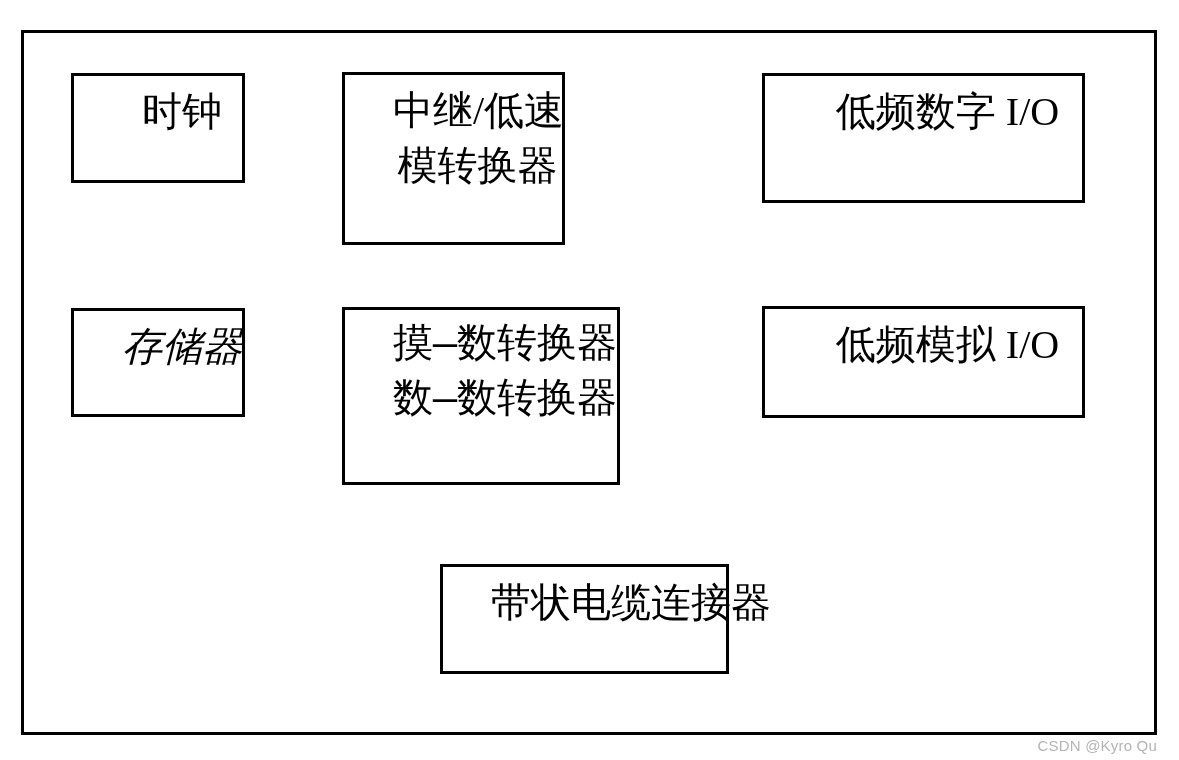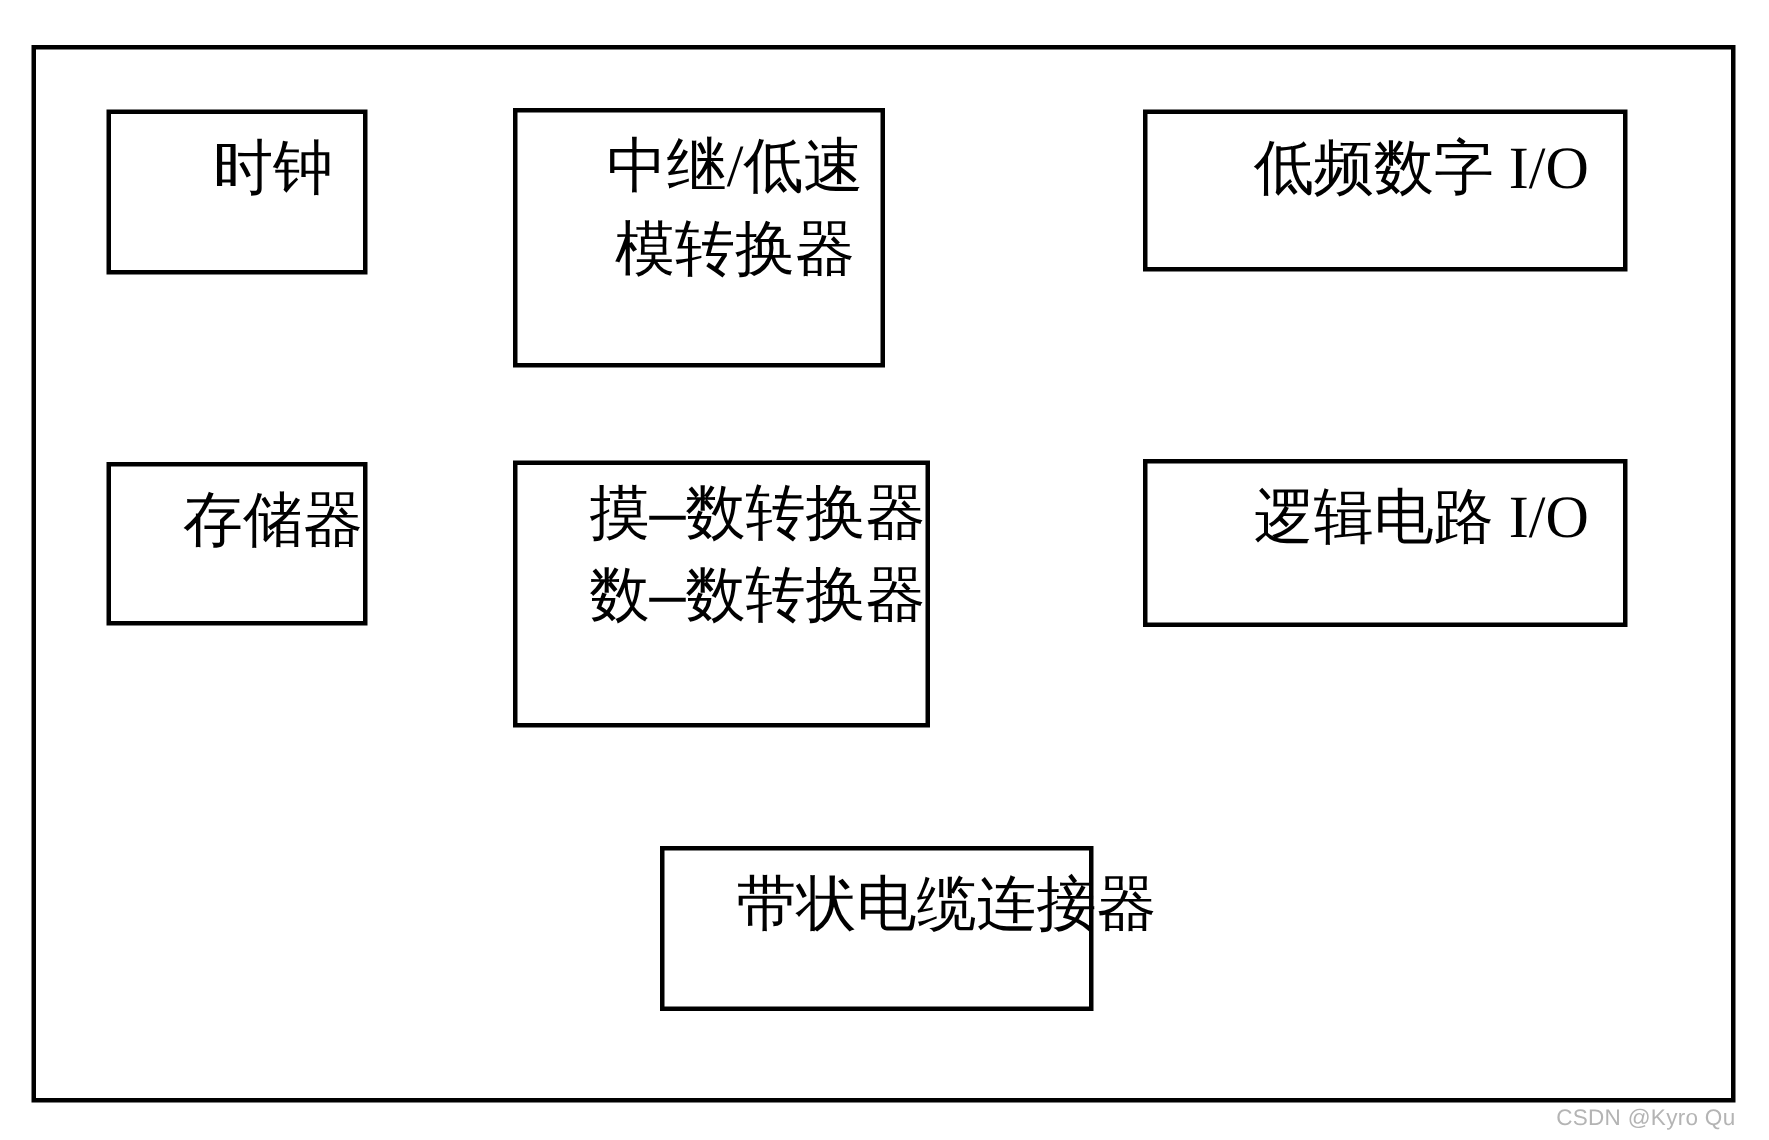--- a/index.html
+++ b/index.html
@@ -29,23 +29,23 @@
     color: #000000;
     font-size: 40px;
     line-height: 55px;
     text-align: center;
     padding-top: 8px;
     white-space: nowrap;
   }
   .block .line { display: block; padding-left: 48px; }
 
   .b-clock   { left: 71px;  top: 73px;  width: 174px; height: 110px; }
-  .b-relay   { left: 342px; top: 72px;  width: 248px; height: 173px; }
-  .b-digio   { left: 762px; top: 73px;  width: 323px; height: 108px; }
-  .b-memory  { left: 71px;  top: 308px; width: 174px; height: 109px; }
+  .b-relay   { left: 342px; top: 72px;  width: 223px; height: 173px; }
+  .b-digio   { left: 762px; top: 73px;  width: 323px; height: 130px; }
+  .b-memory  { left: 71px;  top: 308px; width: 174px; height: 109px; font-style: italic; }
   .b-conv    { left: 342px; top: 307px; width: 278px; height: 178px; font-family: Liberation Mono, monospace; }
   .b-anaio   { left: 762px; top: 306px; width: 323px; height: 112px; }
   .b-ribbon  { left: 440px; top: 564px; width: 289px; height: 110px; }
 
   .watermark {
     position: absolute;
     right: 22px;
     top: 737px;
     font-family: "Liberation Sans", "DejaVu Sans", sans-serif;
     font-size: 15px;
@@ -76,21 +76,21 @@
   <div class="block b-memory">
     <span class="line">存储器</span>
   </div>
 
   <div class="block b-conv">
     <span class="line">摸—数转换器</span>
     <span class="line">数—数转换器</span>
   </div>
 
   <div class="block b-anaio">
-    <span class="line">逻辑电路 I/O</span>
+    <span class="line">低频模拟 I/O</span>
   </div>
 
   <div class="block b-ribbon">
     <span class="line">带状电缆连接器</span>
   </div>
 
   <div class="watermark">CSDN @Kyro Qu</div>
 
 </div>
 

